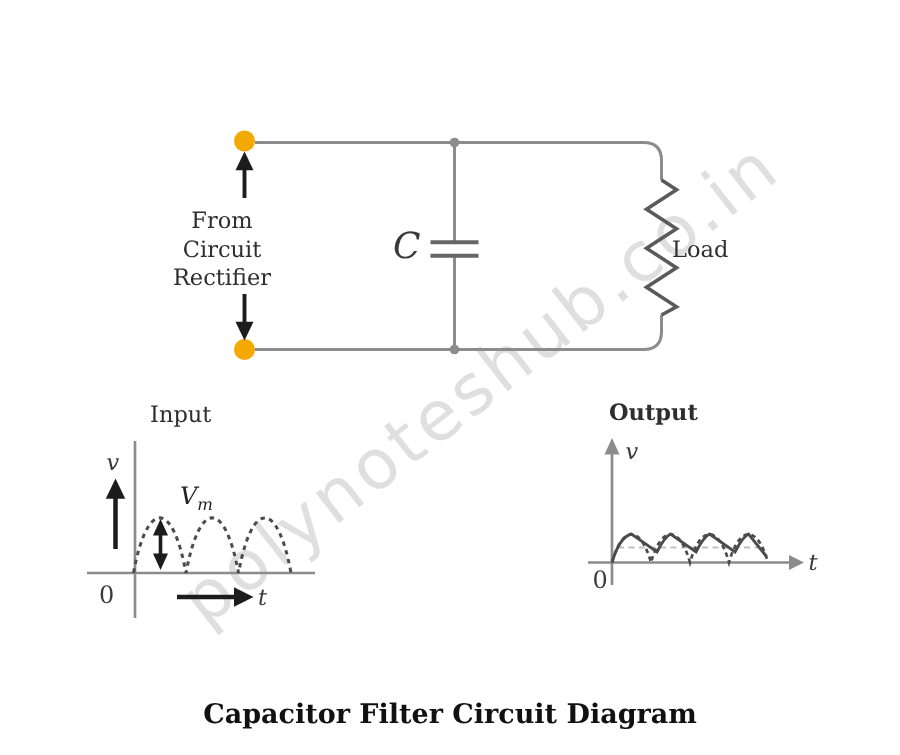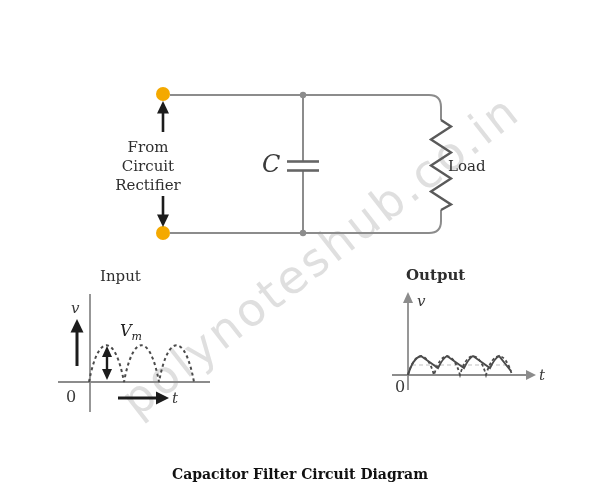--- a/index.html
+++ b/index.html
@@ -8,21 +8,21 @@
   .abs{position:absolute;}
   svg{position:absolute;left:0;top:0;}
   .lbl{font-size:15px;line-height:19px;color:#2e2e2e;white-space:nowrap;}
   .center-x{transform:translateX(-50%);text-align:center;}
   .cap-label{font-size:24px;font-style:italic;color:#3a3a3a;}
   .axis-letter{font-size:15px;font-style:italic;color:#3a3a3a;}
   .origin{font-size:16px;color:#3a3a3a;}
   .vm{font-size:16px;font-style:italic;color:#222;margin-left:24px;}
   .vm sub{font-size:11px;}
   .plot-title{font-size:15px;color:#2e2e2e;}
-  .caption{width:100%;text-align:center;font-size:14px;font-weight:bold;color:#111111;
+  .caption{width:100%;text-align:center;font-size:18px;font-weight:bold;color:#111111;
            font-family:"DejaVu Serif", serif;}
   .watermark{left:320px;top:255px;transform:translate(-50%,-50%) rotate(-38deg);
              font-family:"DejaVu Sans", sans-serif;font-size:46px;letter-spacing:3px;
              color:rgba(130,130,130,0.26);white-space:nowrap;pointer-events:none;}
 </style>
 </head>
 <body>
 
 <div class="page">
 

